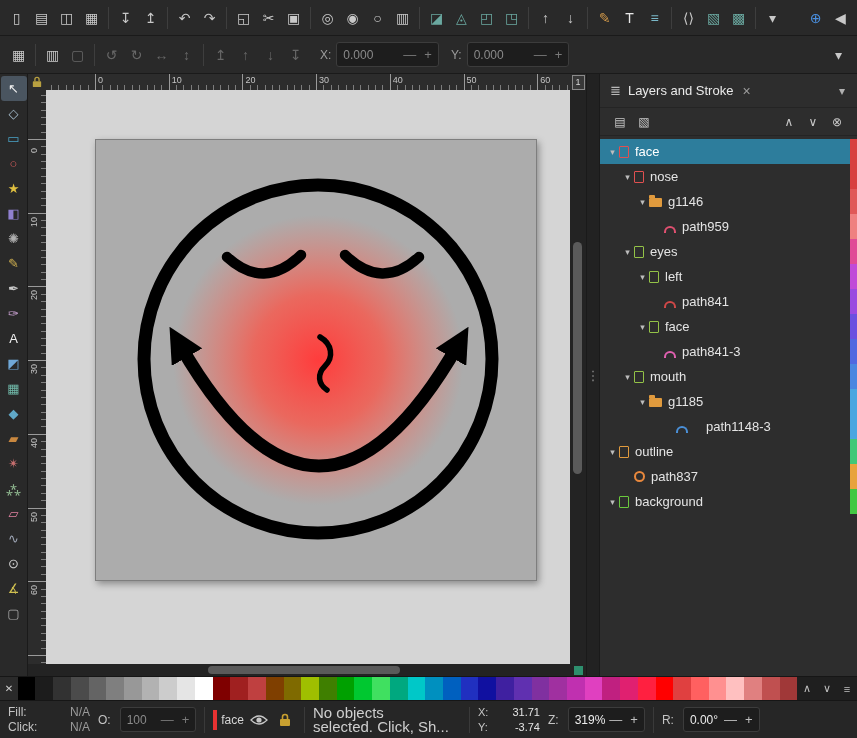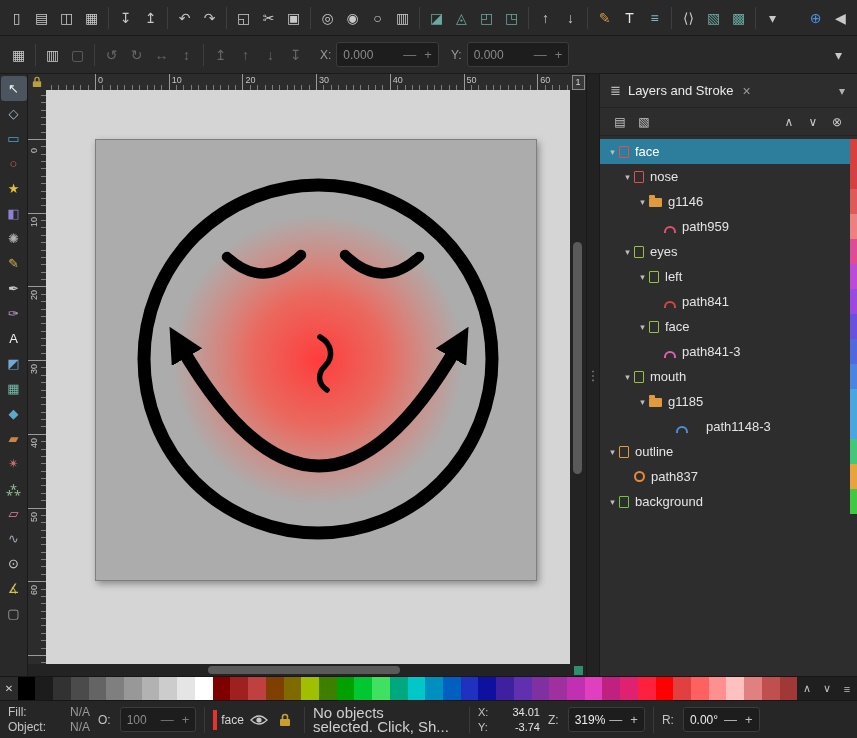--- a/index.html
+++ b/index.html
@@ -452,21 +452,21 @@
       </div>
     <span class="pal-btn">∧</span>
     <span class="pal-btn">∨</span>
     <span class="pal-btn">≡</span>
   </div>
 
   <div id="statusbar">
     <div class="fs-block">
       <span class="fs-l">Fill:</span>
       <span class="fs-v">N/A</span>
-      <span class="fs-l">Object:</span>
+      <span class="fs-l">Click:</span>
       <span class="fs-v">N/A</span>
     </div>
     <div class="sb-group">
       <span class="sb-label">O:</span>
       <div class="spin mini">
         <span class="val dim">100</span>
         <span class="sbtn dim">—</span>
           <span class="sbtn dim">+</span>
       </div>
     </div>
@@ -489,21 +489,21 @@
     </div>
     <div class="sb-sep"></div>
     <div class="msg">
       <div>No objects</div>
       <div>selected. Click, Sh...</div>
     </div>
     <div class="sb-sep"></div>
     <div class="coords">
       <div class="crow">
         <span class="sb-label">X:</span>
-        <span class="cv">34.01</span>
+        <span class="cv">31.71</span>
       </div>
       <div class="crow">
         <span class="sb-label">Y:</span>
         <span class="cv">-3.74</span>
       </div>
     </div>
     <div class="sb-group">
       <span class="sb-label">Z:</span>
       <div class="spin mini">
         <span class="val">319%</span>

